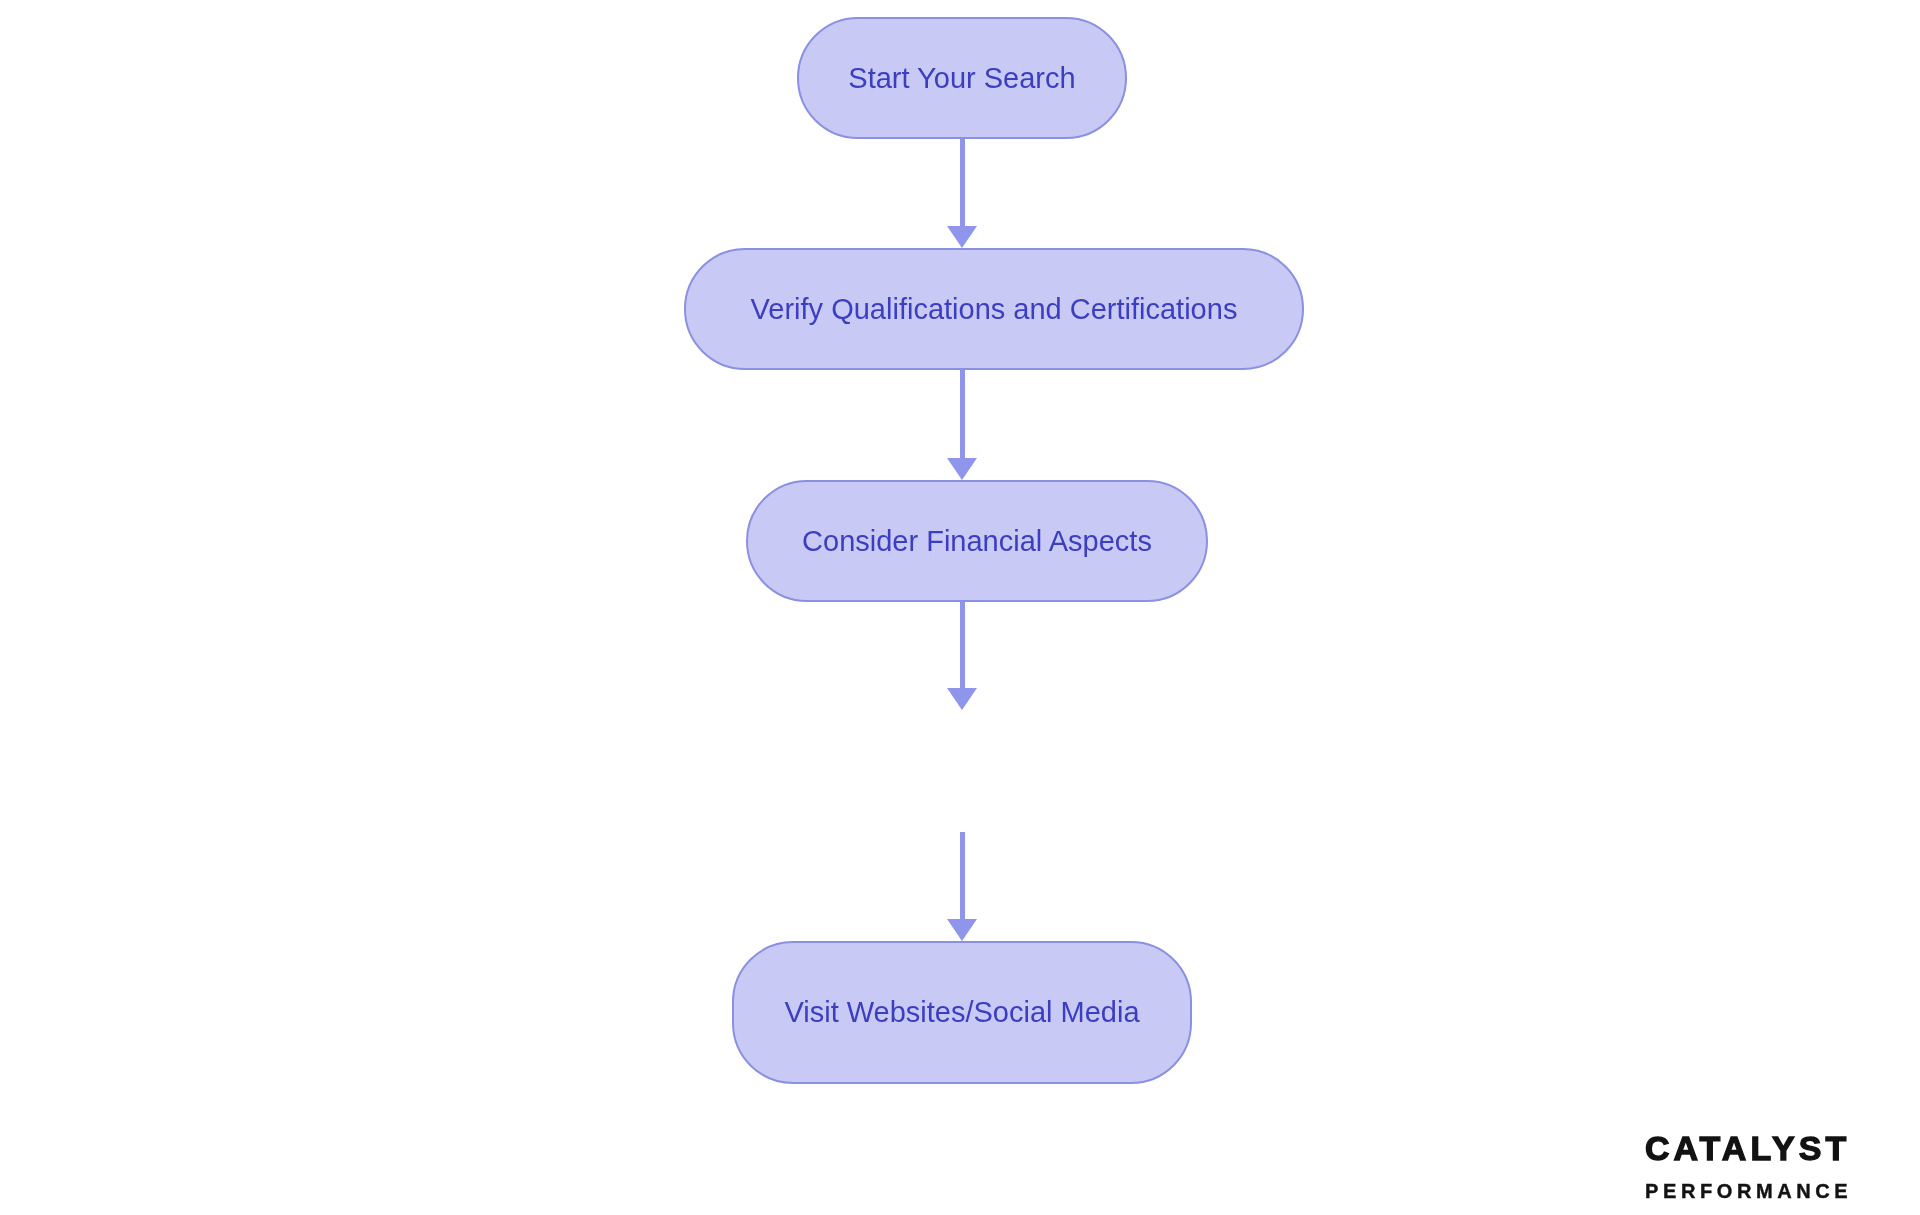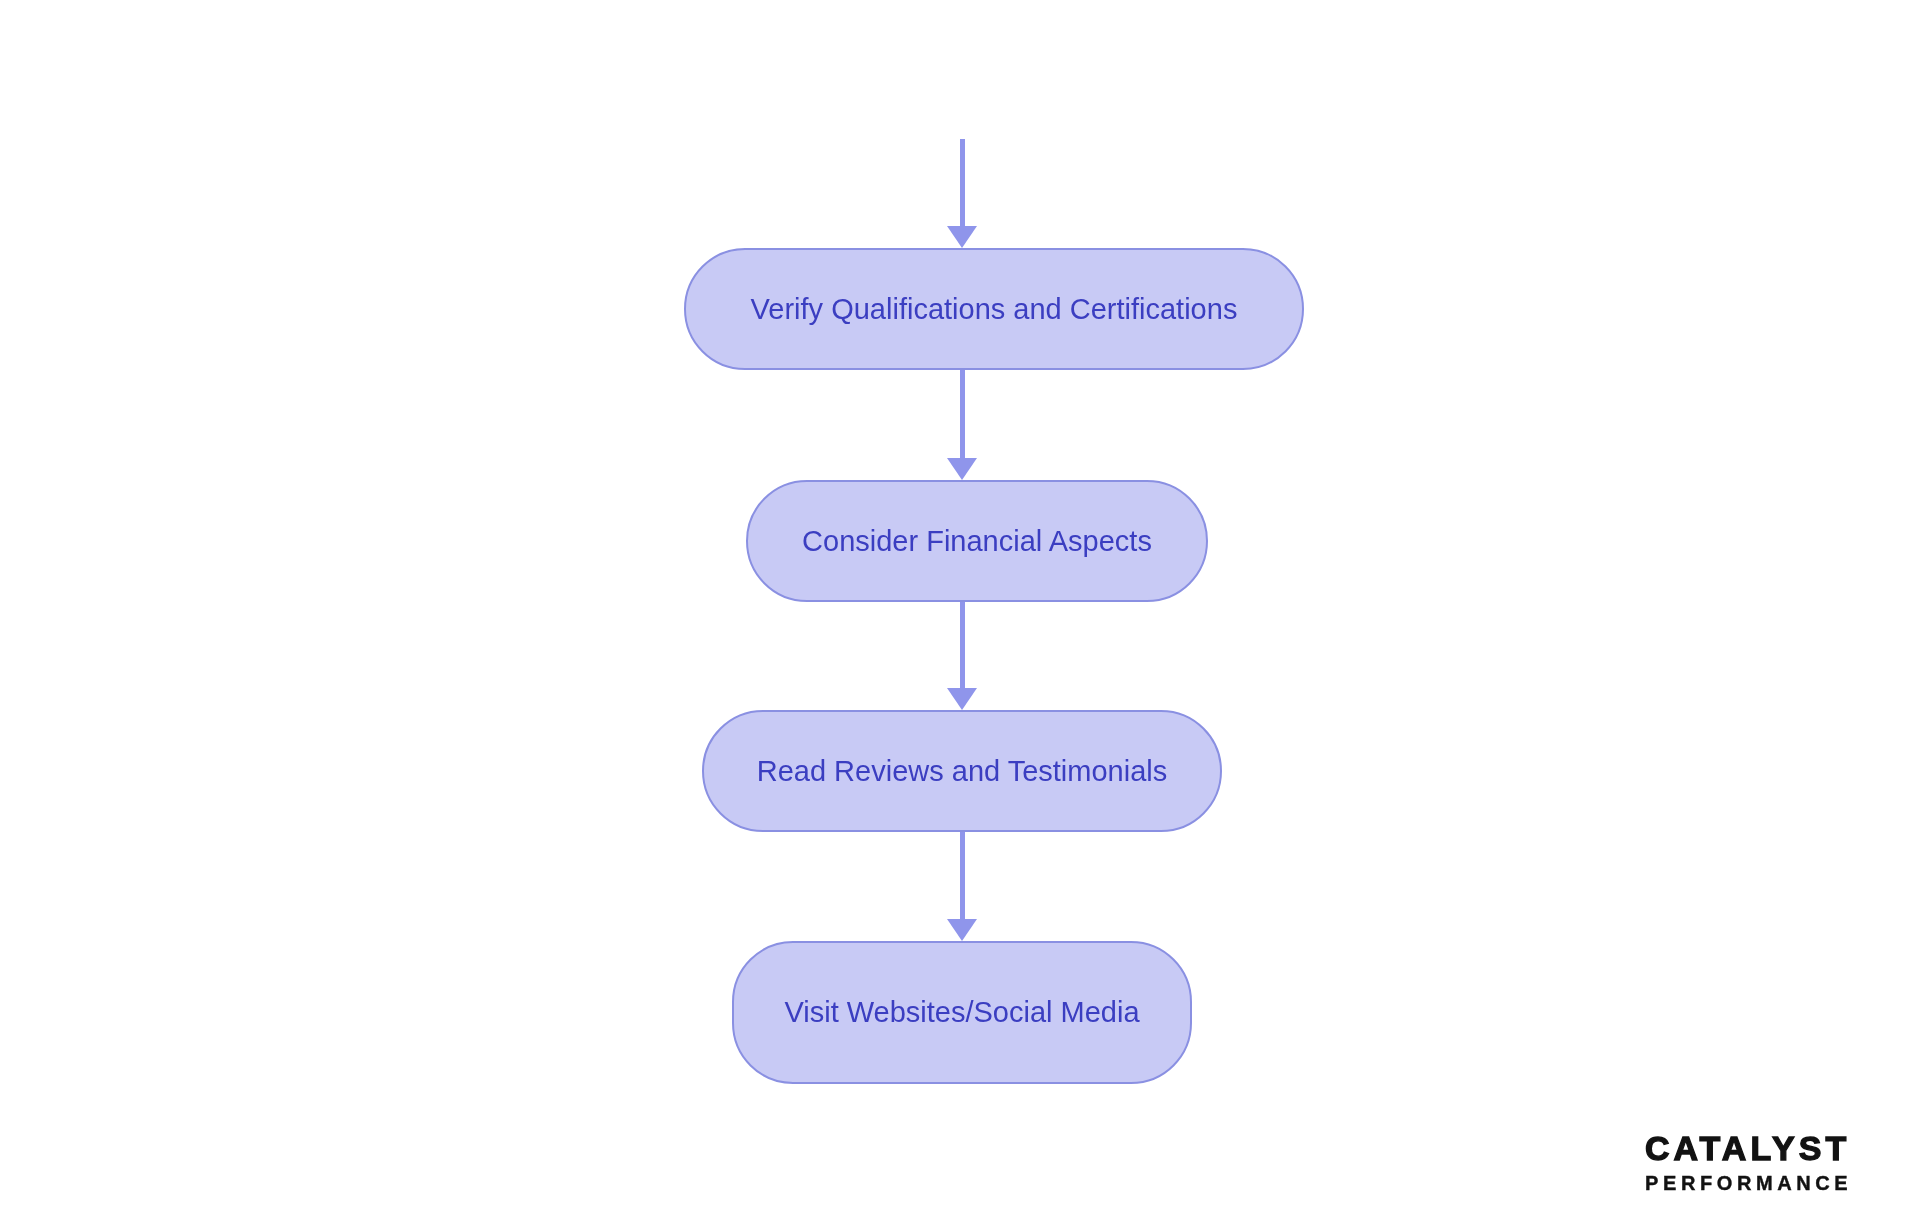--- a/index.html
+++ b/index.html
@@ -71,32 +71,35 @@
     color: var(--logo);
     line-height: 1;
   }
   .logo-line1 {
     font-size: 34px;
     font-weight: 900;
     letter-spacing: 4px;
     -webkit-text-stroke: 1.3px var(--logo);
   }
   .logo-line2 {
-    margin-top: 8px;
+    margin-top: 16px;
     font-size: 20px;
     font-weight: 700;
     letter-spacing: 4.6px;
     -webkit-text-stroke: 0.4px var(--logo);
   }
 </style>
 </head>
 <body>
 
 <div class="canvas">
 
+  <div class="flow-node n1">
+    <span>Start Your Search</span>
+  </div>
 
   <div class="connector a1">
     <div class="stem"></div>
     <div class="head"></div>
   </div>
 
   <div class="flow-node n2">
     <span>Verify Qualifications and Certifications</span>
   </div>
 
@@ -107,23 +110,20 @@
 
   <div class="flow-node n3">
     <span>Consider Financial Aspects</span>
   </div>
 
   <div class="connector a3">
     <div class="stem"></div>
     <div class="head"></div>
   </div>
 
-  <div class="flow-node n4">
-    <span>Read Reviews and Testimonials</span>
-  </div>
 
   <div class="connector a4">
     <div class="stem"></div>
     <div class="head"></div>
   </div>
 
   <div class="flow-node n5">
     <span>Visit Websites/Social Media</span>
   </div>
 

